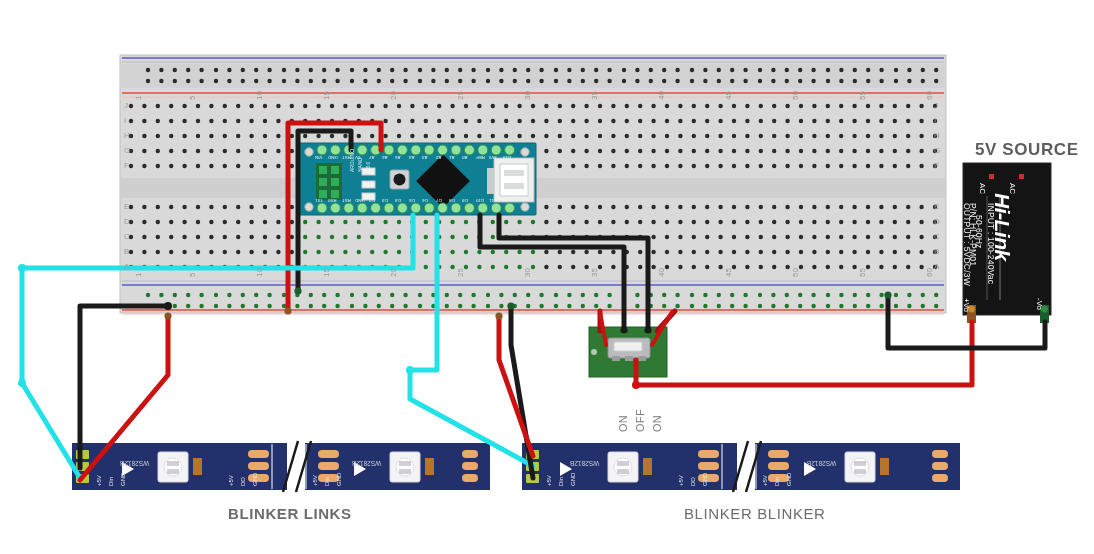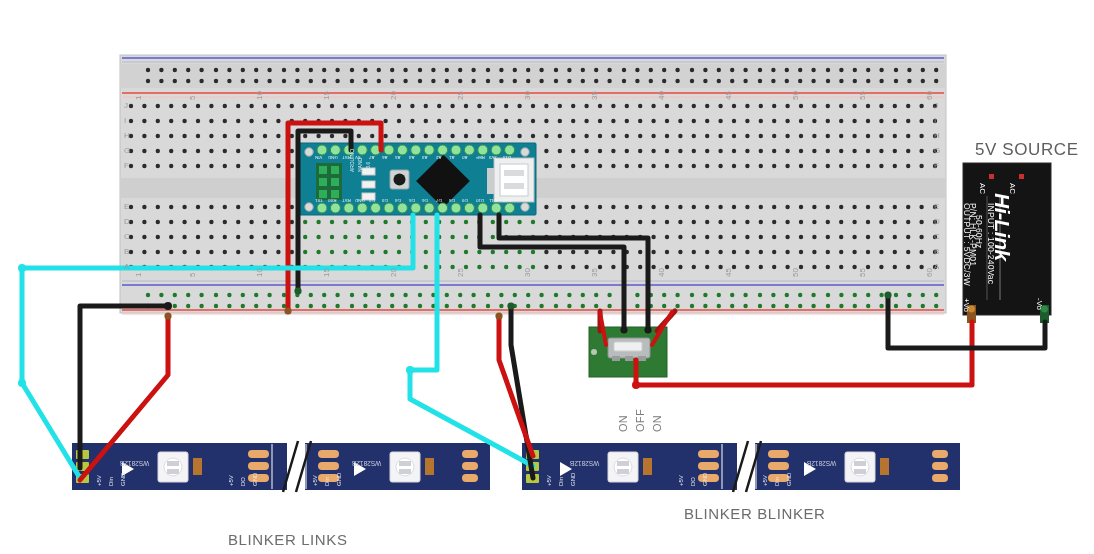--- a/index.html
+++ b/index.html
@@ -1,21 +1,21 @@
 <!DOCTYPE html>
 <html><head>
 <meta charset="utf-8">
 <style>
   html,body{margin:0;padding:0;background:#ffffff;}
   body{width:1094px;height:554px;position:relative;overflow:hidden;
        font-family:"Liberation Sans",sans-serif;}
   .stage{position:absolute;left:0;top:0;width:1094px;height:554px;}
   svg{position:absolute;left:0;top:0;}
   .lbl{position:absolute;color:#6d6d6d;font-size:15px;letter-spacing:.6px;white-space:nowrap;}
-  .lbl.big{font-size:17px;color:#5e5e5e;}
+  .lbl.big{font-size:17px;color:#5e5e5e;font-weight:bold;}
   .sw-lbl{position:absolute;color:#7a7a7a;font-size:11px;letter-spacing:.3px;
           transform:rotate(-90deg);transform-origin:left top;white-space:nowrap;}
   .psu-txt{position:absolute;color:#f2f2f2;font-size:8.5px;white-space:nowrap;
            transform:rotate(90deg);transform-origin:left top;letter-spacing:.2px;}
   .psu-brand{position:absolute;color:#ffffff;font-size:21px;font-weight:bold;
              white-space:nowrap;transform:rotate(90deg);transform-origin:left top;
              font-style:italic;letter-spacing:-.5px;}
   .psu-term{position:absolute;color:#ffffff;font-size:8px;white-space:nowrap;
             transform:rotate(90deg);transform-origin:left top;}
   .bb-num{position:absolute;color:#9a9a9a;font-size:8px;white-space:nowrap;
@@ -1129,21 +1129,21 @@
     <circle cx="624" cy="330" r="3.6" fill="#1a1a1a"></circle>
     <circle cx="648" cy="330" r="3.6" fill="#1a1a1a"></circle>
     <circle cx="636" cy="385" r="4" fill="#cc1111"></circle>
     <circle cx="888" cy="295" r="3.6" fill="#1d5c2c"></circle>
   </g>
 
 </svg>
 
 <div class="lbl big" style="left:975px;top:140px;">5V SOURCE</div>
 
-<div class="lbl" style="left:228px;top:531px;">BLINKER LINKS</div>
+<div class="lbl" style="left:228px;top:505px;font-weight:bold;">BLINKER LINKS</div>
 
 <div class="lbl" style="left:684px;top:505px;">BLINKER BLINKER</div>
 
 <div class="sw-lbl" style="left:617px;top:432px;">ON</div>
 <div class="sw-lbl" style="left:634px;top:432px;">OFF</div>
 <div class="sw-lbl" style="left:651px;top:432px;">ON</div>
 
 <div class="psu-brand" style="left:1014px;top:193px;">Hi-Link</div>
 <div class="psu-txt" style="left:996px;top:203px;">INPUT : 100-240Vac</div>
 <div class="psu-txt" style="left:984px;top:215px;">50-60Hz</div>

